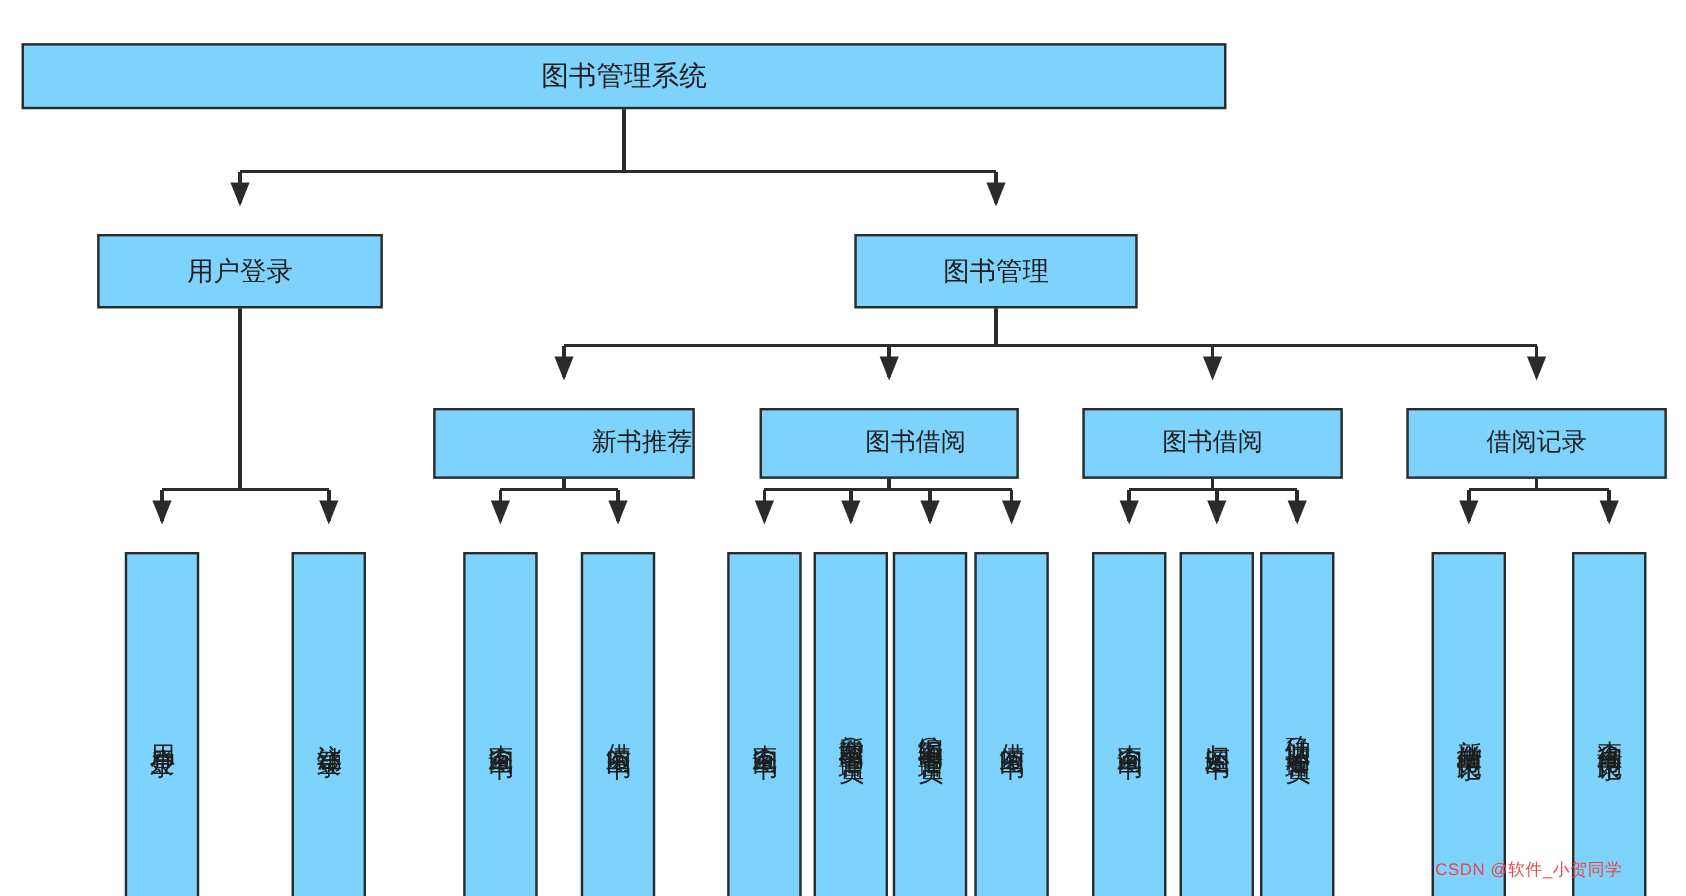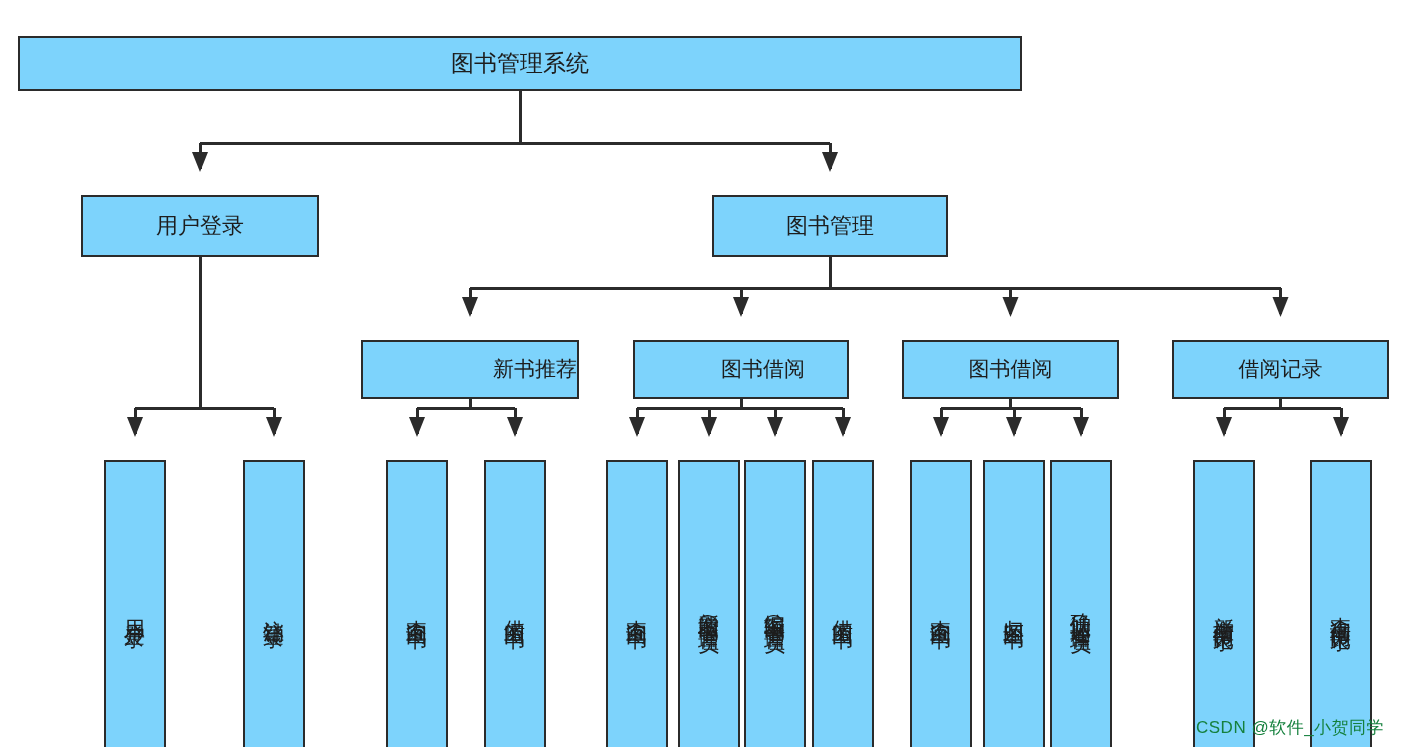--- a/index.html
+++ b/index.html
@@ -51,22 +51,22 @@
   .node.leaf .label {
     writing-mode: vertical-rl;
     text-orientation: upright;
     font-size: 21px;
     letter-spacing: 3px;
     line-height: 1;
     white-space: nowrap;
   }
   .watermark {
     position: absolute;
-    font-size: 17px;
-    color: #15803d;
+    font-size: 14px;
+    color: #ef4444;
     white-space: nowrap;
     letter-spacing: 0.5px;
   }
 </style>
 </head>
 <body>
 
 <div id="canvas">
 
   <svg id="wires" viewBox="0 0 1405 747">

